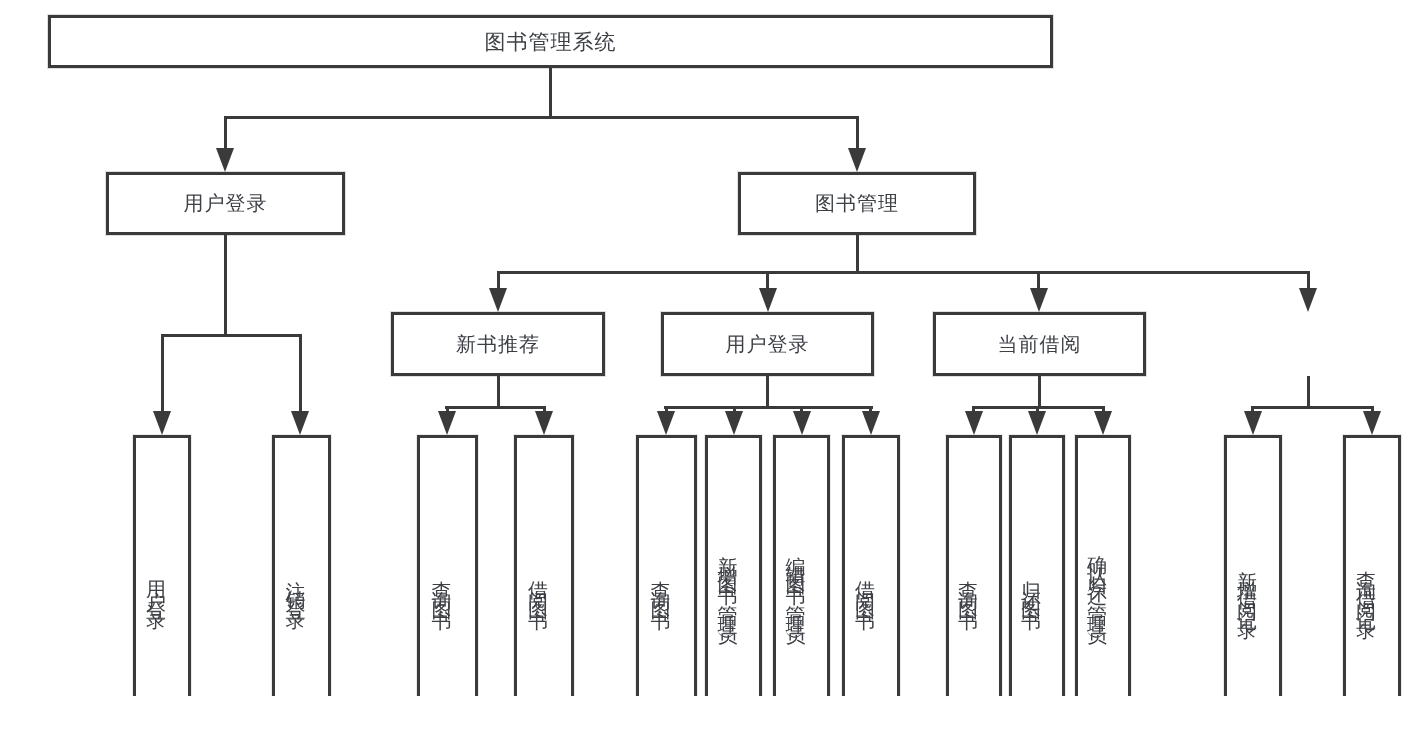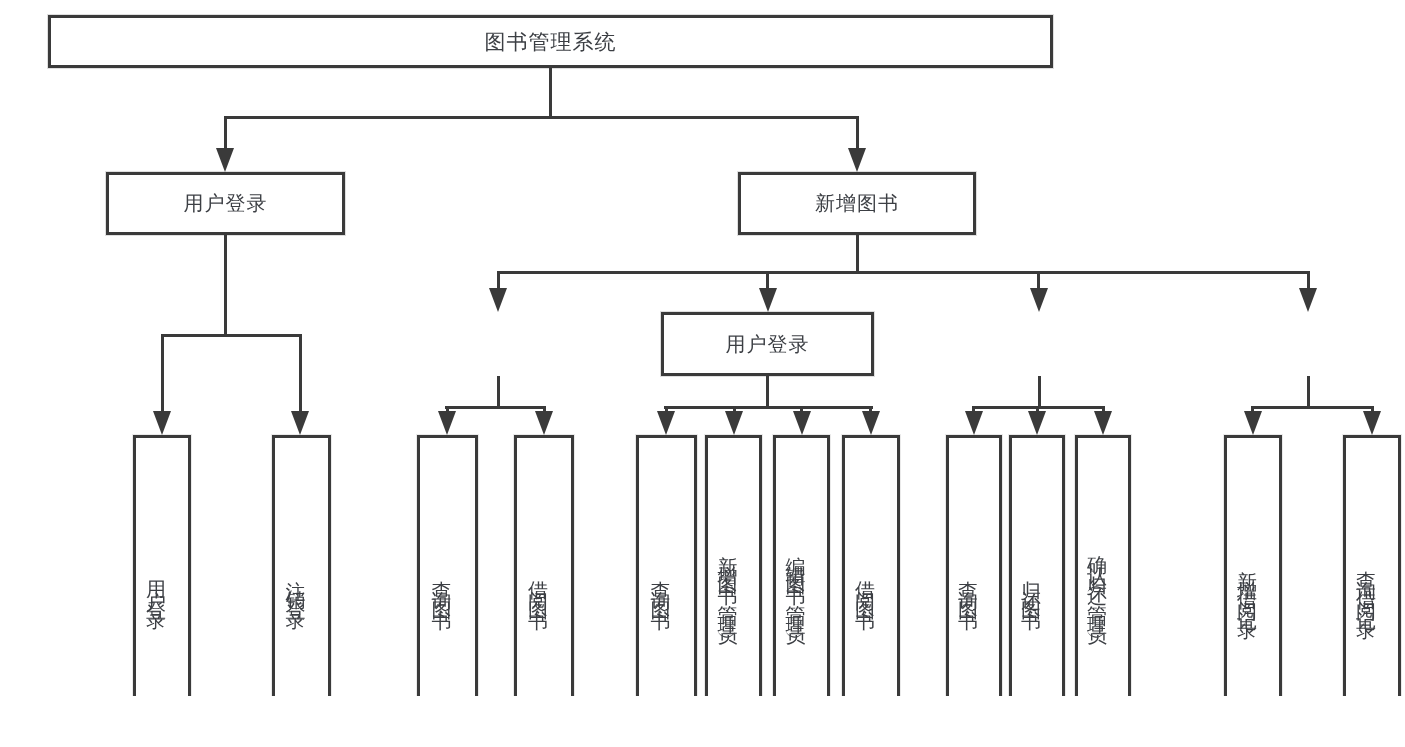--- a/index.html
+++ b/index.html
@@ -85,41 +85,43 @@
   <div class="hnode root" style="left:20px; top:15px; width:1005px; height:53px;">图书管理系统</div>
 
   <div class="vline" style="left:521px; top:68px; height:50px;"></div>
   <div class="hline" style="left:196px; top:116px; width:635px;"></div>
   <div class="vline" style="left:196px; top:116px; height:34px;"></div>
   <div class="arrow" style="left:188px; top:148px;"></div>
   <div class="vline" style="left:828px; top:116px; height:34px;"></div>
   <div class="arrow" style="left:820px; top:148px;"></div>
 
   <div class="hnode" style="left:78px; top:172px; width:239px; height:63px;">用户登录</div>
-  <div class="hnode" style="left:710px; top:172px; width:238px; height:63px;">新增图书</div>
+  <div class="hnode" style="left:710px; top:172px; width:238px; height:63px;">图书管理</div>
 
   <div class="vline" style="left:196px; top:235px; height:101px;"></div>
   <div class="hline" style="left:133px; top:334px; width:141px;"></div>
   <div class="vline" style="left:133px; top:334px; height:79px;"></div>
   <div class="arrow" style="left:125px; top:411px;"></div>
   <div class="vline" style="left:271px; top:334px; height:79px;"></div>
   <div class="arrow" style="left:263px; top:411px;"></div>
 
   <div class="vline" style="left:828px; top:235px; height:39px;"></div>
   <div class="hline" style="left:469px; top:271px; width:813px;"></div>
   <div class="vline" style="left:469px; top:271px; height:19px;"></div>
   <div class="arrow" style="left:461px; top:288px;"></div>
   <div class="vline" style="left:738px; top:271px; height:19px;"></div>
   <div class="arrow" style="left:731px; top:288px;"></div>
   <div class="vline" style="left:1009px; top:271px; height:19px;"></div>
   <div class="arrow" style="left:1002px; top:288px;"></div>
   <div class="vline" style="left:1279px; top:271px; height:19px;"></div>
   <div class="arrow" style="left:1271px; top:288px;"></div>
 
+  <div class="hnode" style="left:363px; top:312px; width:214px; height:64px;">新书推荐</div>
   <div class="hnode" style="left:633px; top:312px; width:213px; height:64px;">用户登录</div>
+  <div class="hnode" style="left:905px; top:312px; width:213px; height:64px;">当前借阅</div>
 
   <div class="vline" style="left:469px; top:376px; height:32px;"></div>
   <div class="hline" style="left:417px; top:406px; width:101px;"></div>
   <div class="vline" style="left:418px; top:406px; height:7px;"></div>
   <div class="arrow" style="left:410px; top:411px;"></div>
   <div class="vline" style="left:515px; top:406px; height:7px;"></div>
   <div class="arrow" style="left:507px; top:411px;"></div>
 
   <div class="vline" style="left:738px; top:376px; height:32px;"></div>
   <div class="hline" style="left:636px; top:406px; width:209px;"></div>

